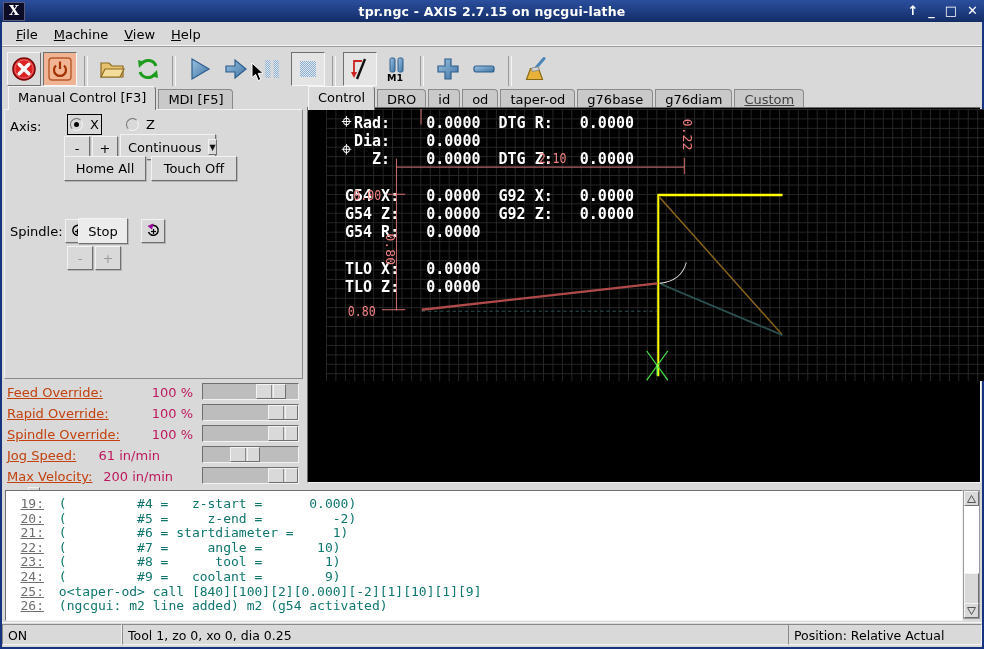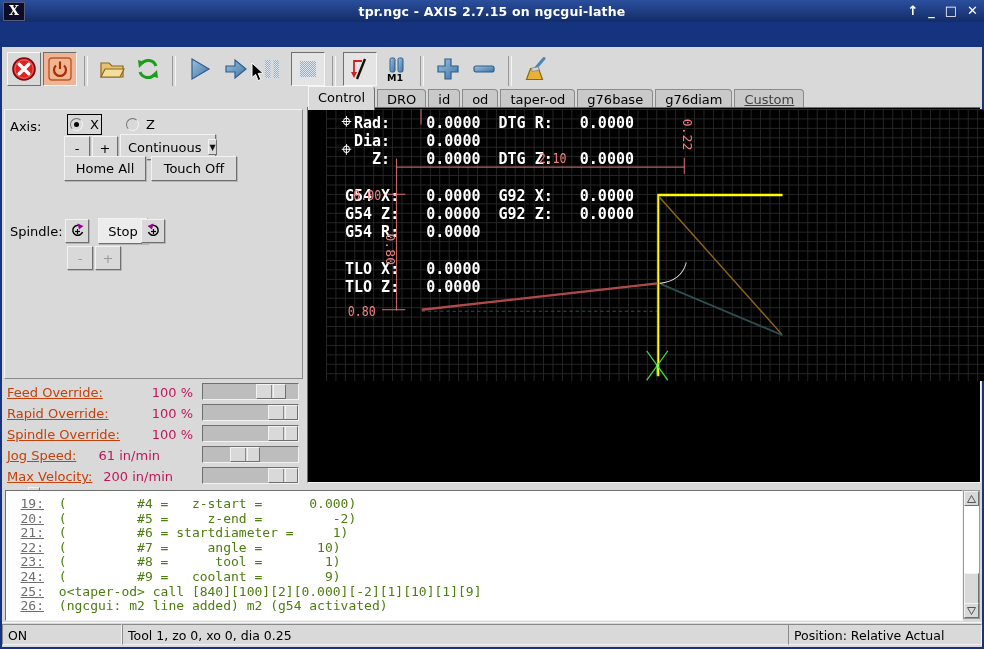--- a/index.html
+++ b/index.html
@@ -52,21 +52,21 @@
     background-size:9.45px 9.45px;}
   #dro{position:absolute;left:19px;top:5px;margin:0;font-family:"DejaVu Sans Mono","Liberation Mono",monospace;font-size:15px;font-weight:bold;color:#fff;line-height:18.2px;white-space:pre;}
   #geom{position:absolute;left:0;top:0;}
   .dimtext{font-family:"DejaVu Sans Mono","Liberation Mono",monospace;font-size:17px;fill:#f08080;}
   
   #gcode-outer{position:absolute;left:2px;top:487px;width:980px;height:135px;background:#d9d9d9;}
   #sash{position:absolute;left:26px;top:0px;width:10px;height:6px;background:#d9d9d9;border:1px solid;border-color:#f2f2f2 #6f6f6f #6f6f6f #f2f2f2;}
   #gcode-box{position:absolute;left:3px;top:3px;width:956px;height:129px;background:#fff;border:1px solid;border-color:#6f6f6f #f2f2f2 #f2f2f2 #6f6f6f;overflow:hidden;}
   #gcode{position:absolute;left:0px;top:6px;font-family:"DejaVu Sans Mono","Liberation Mono",monospace;font-size:13px;line-height:14.6px;white-space:pre;}
   #gcode .num{display:inline-block;width:38px;text-align:right;margin-right:7px;color:#6e6e6e;text-decoration:underline;}
-  #gcode .code{color:#4d7c0f;text-align:right;}
+  #gcode .code{color:#0f766e;text-align:right;}
   #vscroll{position:absolute;left:961px;top:3px;width:17px;height:129px;background:#fff;border:1px solid #9a9a9a;box-sizing:border-box;}
   .sbtn{position:absolute;left:0;width:15px;height:15px;background:#d9d9d9;border:1px solid;border-color:#f2f2f2 #6f6f6f #6f6f6f #f2f2f2;box-sizing:border-box;display:flex;align-items:center;justify-content:center;}
   #sthumb{position:absolute;left:0;top:82px;width:15px;height:32px;background:#d9d9d9;border:1px solid;border-color:#f2f2f2 #6f6f6f #6f6f6f #f2f2f2;box-sizing:border-box;}
   
   #statusbar{position:absolute;left:2px;top:622px;width:980px;height:24px;background:#d9d9d9;border-top:1px solid #f5f5f5;}
   .scell{position:absolute;top:1px;height:21px;border:1px solid;border-color:#8a8a8a #f2f2f2 #f2f2f2 #8a8a8a;font-size:12.5px;color:#000;line-height:21px;padding-left:5px;box-sizing:border-box;background:#d9d9d9;}
   
   #cursor{position:absolute;left:251px;top:62px;z-index:50;pointer-events:none;}
 </style>
 </head>
@@ -78,20 +78,26 @@
     <div id="title-icon">X</div>
     <div id="title-text">tpr.ngc - AXIS 2.7.15 on ngcgui-lathe</div>
     <div id="win-controls">
         <span>↑</span>
         <span>_</span>
         <span>□</span>
         <span>✕</span>
       </div>
   </div>
 
+  <div id="menubar">
+      <div class="menu-item"><span class="u">F</span>ile</div>
+      <div class="menu-item"><span class="u">M</span>achine</div>
+      <div class="menu-item"><span class="u">V</span>iew</div>
+      <div class="menu-item"><span class="u">H</span>elp</div>
+    </div>
 
   <div id="toolbar">
     <div class="tbtn raised">
       <svg width="26" height="26" viewBox="0 0 26 26">
         <circle cx="13" cy="13" r="11" fill="#d22" stroke="#7a0c0c" stroke-width="1.6"></circle>
         <circle cx="13" cy="13" r="9.2" fill="none" stroke="#ff9a9a" stroke-width="1" opacity="0.6"></circle>
         <path d="M8.2 8.2L17.8 17.8M17.8 8.2L8.2 17.8" stroke="#fff" stroke-width="3.4" stroke-linecap="round"></path>
       </svg>
     </div>
     <div class="tbtn sunken" style="background:#f0b494;">
@@ -181,20 +187,24 @@
     <div class="tbtn">
       <svg width="26" height="26" viewBox="0 0 26 26">
         <line x1="21" y1="2.5" x2="12" y2="13" stroke="#4a86b8" stroke-width="3" stroke-linecap="round"></line>
         <polygon points="7.5,12.5 15.5,12.5 19.5,23.5 3.5,23.5" fill="#e8b23a" stroke="#8a6a10" stroke-width="1.2"></polygon>
         <rect x="8.8" y="11.5" width="7" height="3.4" fill="#d6d6d6" stroke="#888" stroke-width="0.8" transform="rotate(-10 12 13)"></rect>
       </svg>
     </div>
   </div>
 
   <div id="left-panel">
+    <div id="left-tabs" class="tabrow">
+        <div class="tab active">Manual Control [F3]</div>
+        <div class="tab">MDI [F5]</div>
+      </div>
     <div id="mc-frame"></div>
 
     <span class="lbl" style="left:8px;top:33px;">Axis:</span>
     <div id="axis-radios">
         <div class="radio sel focus" style="left: 68px; top: 31px; position: absolute;">
           <span class="circ"></span>
           <span class="rlabel">X</span>
         </div>
         <div class="radio" style="left: 124px; top: 31px; position: absolute;">
           <span class="circ"></span>
@@ -214,21 +224,21 @@
 
     <span class="lbl" style="left:8px;top:138px;">Spindle:</span>
     <div class="btn" style="left:63px;top:133px;width:22px;height:22px;">
       <svg width="17" height="17" viewBox="0 0 17 17">
         <path d="M12 3.5 A5 5 0 1 0 13.5 9" fill="none" stroke="#000" stroke-width="1.5"></path>
         <polygon points="8.5,0.5 14.5,3 10,6.5" fill="#909"></polygon>
         <line x1="8.5" y1="6" x2="8.5" y2="11" stroke="#000" stroke-width="1.2"></line>
         <line x1="6" y1="8.5" x2="11" y2="8.5" stroke="#000" stroke-width="1.2"></line>
       </svg>
     </div>
-    <div class="btn" style="left:96px;top:132px;width:48px;height:24px;background:#ececec;">Stop</div>
+    <div class="btn" style="left:76px;top:132px;width:48px;height:24px;background:#ececec;">Stop</div>
     <div class="btn" style="left:139px;top:133px;width:22px;height:22px;">
       <svg width="17" height="17" viewBox="0 0 17 17">
         <path d="M5 3.5 A5 5 0 1 1 3.5 9" fill="none" stroke="#000" stroke-width="1.5"></path>
         <polygon points="8.5,0.5 2.5,3 7,6.5" fill="#909"></polygon>
         <line x1="8.5" y1="6" x2="8.5" y2="11" stroke="#000" stroke-width="1.2"></line>
         <line x1="6" y1="8.5" x2="11" y2="8.5" stroke="#000" stroke-width="1.2"></line>
       </svg>
     </div>
     <div class="btn disabled" style="left:65px;top:160px;width:24px;height:22px;">-</div>
     <div class="btn disabled" style="left:93px;top:160px;width:24px;height:22px;">+</div>

